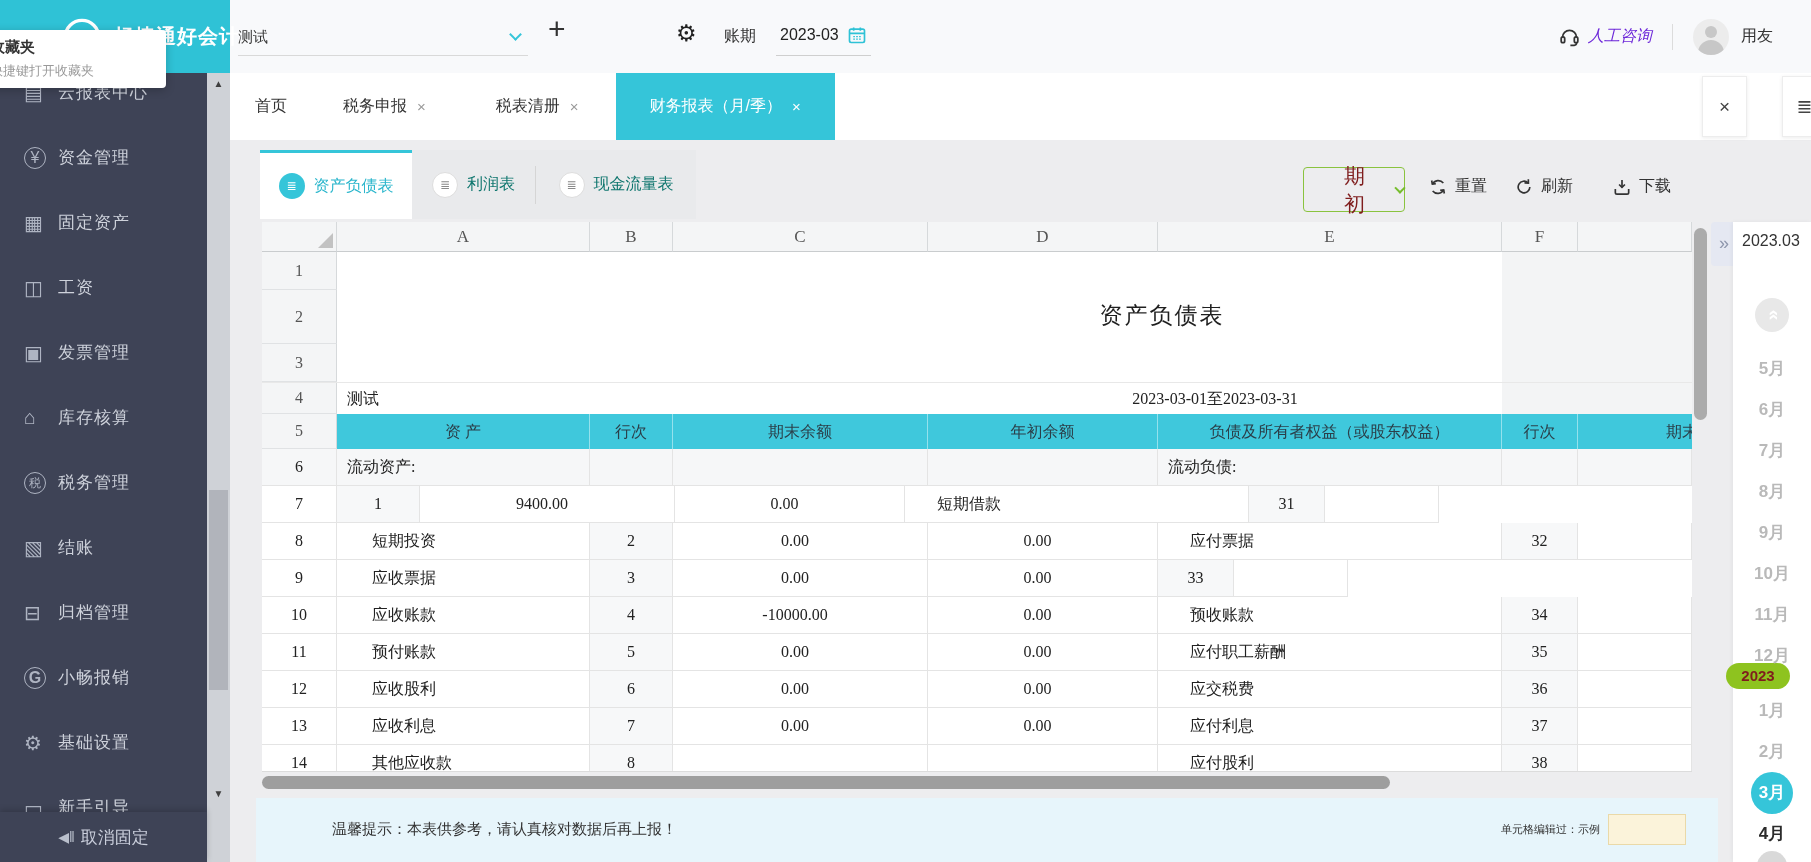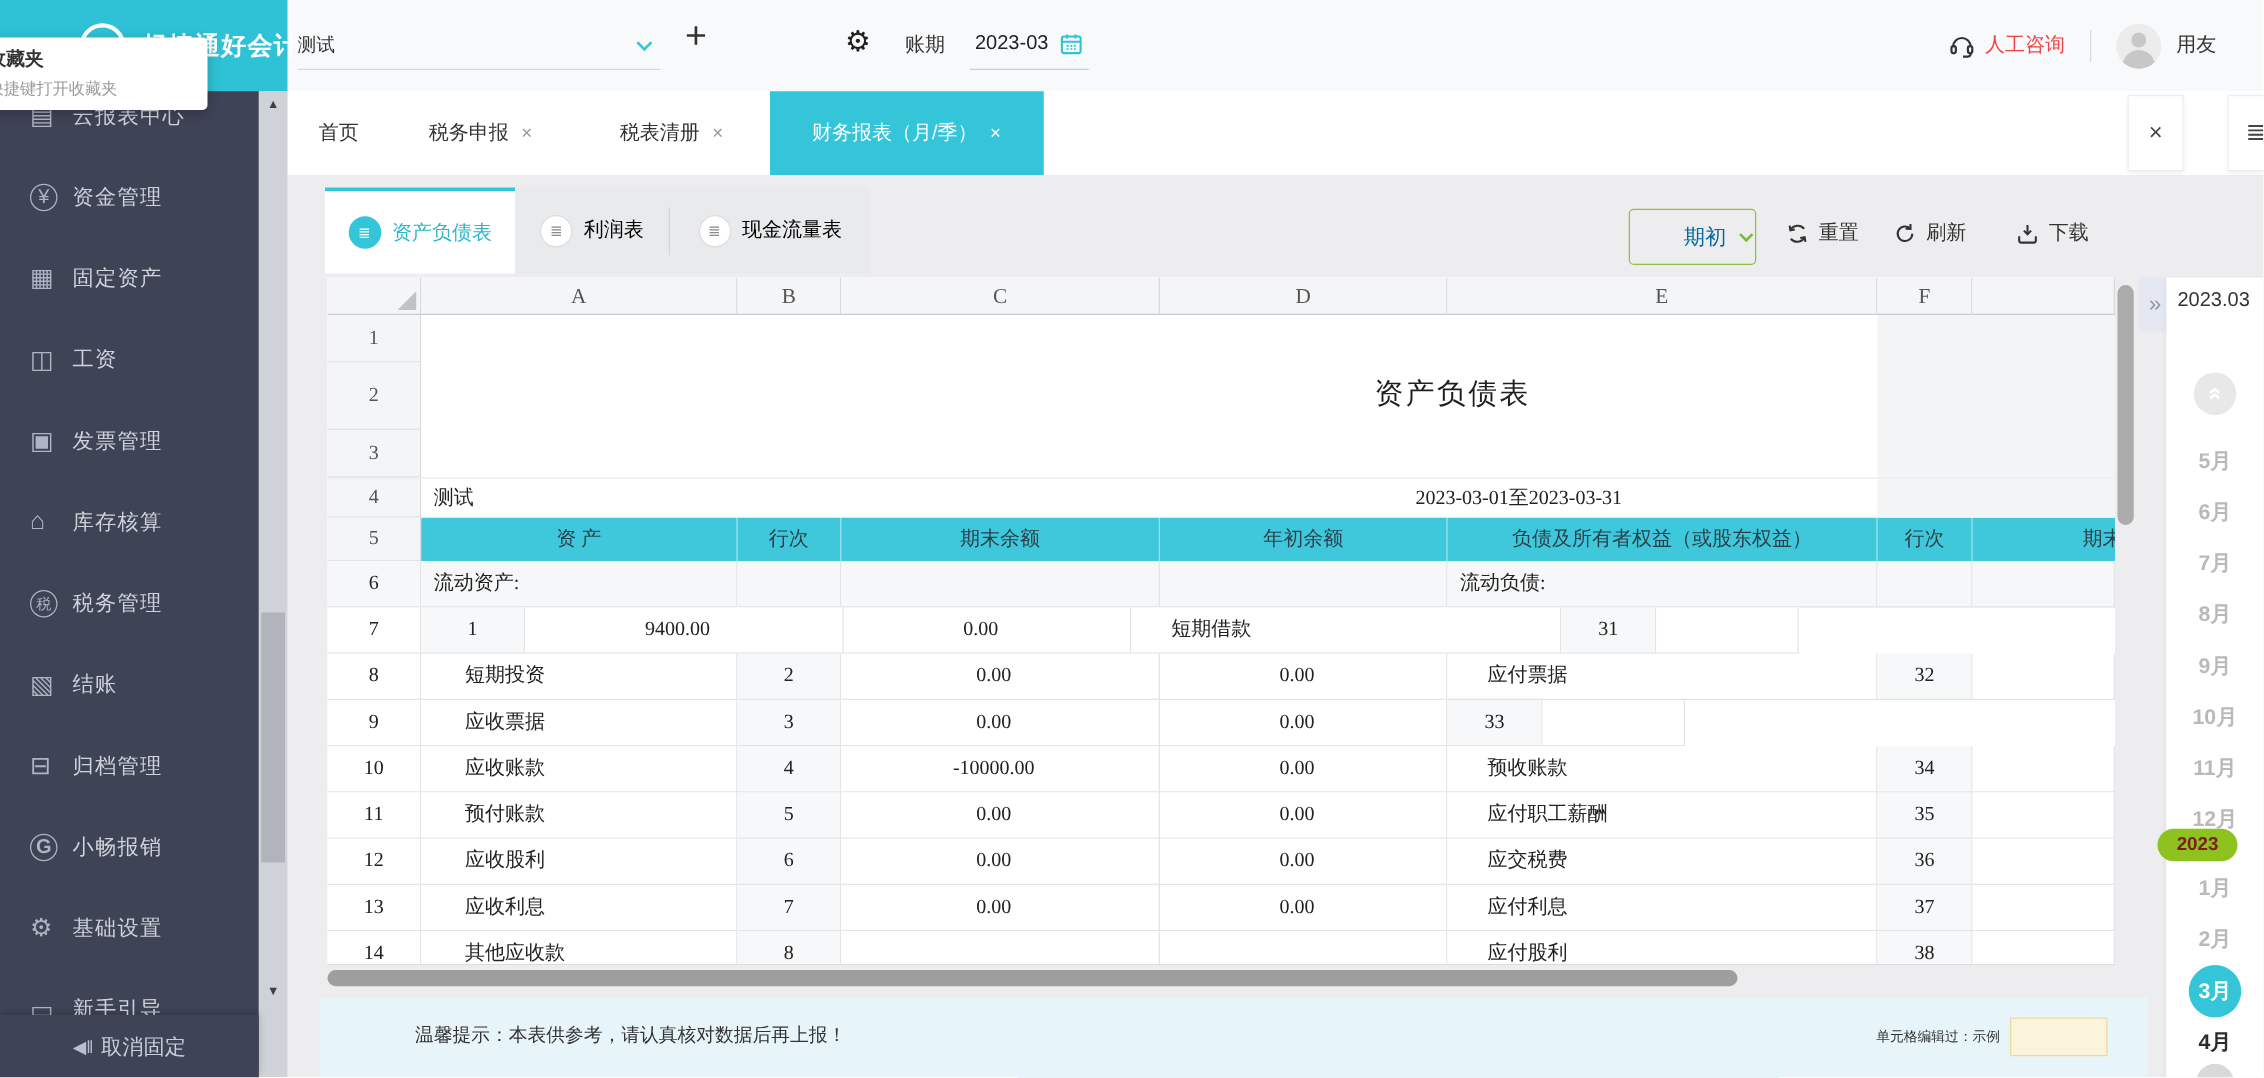--- a/index.html
+++ b/index.html
@@ -34,21 +34,21 @@
 #dd-company .txt { font-size:15px; color:#333; line-height:34px; }
 .chev { display:inline-block; width:9px; height:9px; border-right:2px solid #35c5d9; border-bottom:2px solid #35c5d9; transform:rotate(45deg); }
 #dd-company .chev { position:absolute; right:8px; top:10px; }
 #btn-plus { position:absolute; left:318px; top:14px; font-size:30px; font-weight:300; color:#333; cursor:pointer; line-height:1; }
 #btn-gear { position:absolute; left:446px; top:22px; font-size:23px; color:#222; cursor:pointer; line-height:1; }
 #period-label { position:absolute; left:494px; top:26px; font-size:16px; color:#333; }
 #period-box { position:absolute; left:546px; top:14px; height:42px; border-bottom:1px solid #cfcfcf; display:flex; align-items:center; gap:8px; padding:0 4px; cursor:pointer; }
 #period-box .pv { font-size:16px; color:#222; }
 #topbar-right { position:absolute; right:38px; top:0; height:73px; display:flex; align-items:center; }
 #consult { display:flex; align-items:center; gap:8px; cursor:pointer; }
-#consult span { font-size:16px; color:#ef4444; }
+#consult span { font-size:16px; color:#6d28d9;font-style:italic; }
 .tb-divider { width:1px; height:26px; background:#dcdcdc; margin:0 20px; }
 #avatar { width:36px; height:36px; border-radius:50%; background:#ececec; position:relative; overflow:hidden; cursor:pointer; }
 #avatar .head { position:absolute; left:12px; top:7px; width:12px; height:12px; border-radius:50%; background:#c7c7c7; }
 #avatar .body { position:absolute; left:5px; top:21px; width:26px; height:18px; border-radius:13px 13px 0 0; background:#c7c7c7; }
 #username { font-size:16px; color:#333; margin-left:12px; cursor:pointer; }
 
 
 #tabbar { position:absolute; left:230px; top:73px; width:1581px; height:67px; background:#fff; z-index:3; display:flex; align-items:center; padding-left:25px; }
 .tab { font-size:16px; color:#333; cursor:pointer; display:flex; align-items:center; gap:10px; white-space:nowrap; }
 .tab .x { color:#999; font-size:15px; }
@@ -64,30 +64,30 @@
 
 #content-bg { position:absolute; left:230px; top:140px; width:1581px; height:722px; background:#ededef; }
 
 
 #subtabs { position:absolute; left:260px; top:150px; height:69px; display:flex; background:#e9eaec; z-index:2; }
 .stab { display:flex; align-items:center; justify-content:center; gap:9px; cursor:pointer; }
 .stab .ric { width:26px; height:26px; border-radius:50%; flex:none; text-align:center; line-height:26px; font-size:12px; }
 .stab.active { width:152px; background:#fff; border-top:3px solid #35c5d9; }
 .stab.active .ric { background:#35c5d9; color:#fff; }
 .stab.active .slabel { color:#2ab6cc; }
-.stab .slabel { font-size:16px; color:#000000; white-space:nowrap; }
+.stab .slabel { font-size:16px; color:#0f766e; white-space:nowrap; }
 .stab.plain { width:123px; }
 .stab.plain .ric { background:#fff; border:1px solid #ddd; color:#8a8a8a; line-height:24px; }
 .stab-sep { width:1px; height:38px; background:#d5d5d5; align-self:center; }
 .stab.plain3 { width:160px; }
 .stab.plain3 .ric { background:#fff; border:1px solid #ddd; color:#8a8a8a; line-height:24px; }
 
 
 #btn-qichu { position:absolute; left:1303px; top:167px; width:102px; height:45px; border:1px solid #8ac33e; border-radius:4px; display:flex; align-items:center; justify-content:center; gap:12px; cursor:pointer; z-index:2; }
-#btn-qichu .ql { color:#0369a1; font-size:17px;margin-left:40px; }
+#btn-qichu .ql { color:#7f1d1d; font-size:21px;margin-left:40px; }
 #btn-qichu .chev { border-color:#76bd2d; width:8px; height:8px; margin-top:-4px; }
 .tool-btn { position:absolute; top:176px; display:flex; align-items:center; gap:7px; cursor:pointer; z-index:2; color:#333; }
 .tool-btn span { font-size:16px; }
 #btn-reset { left:1428px; }
 #btn-refresh { left:1514px; }
 #btn-download { left:1612px; }
 
 
 #table { position:absolute; left:262px; top:222px; width:1430px; height:550px; background:#fff; border-bottom:1px solid #dcdcdc; overflow:hidden; z-index:1; font-family:"Liberation Serif","DejaVu Serif",serif; }
 .flexrow { display:flex; }

